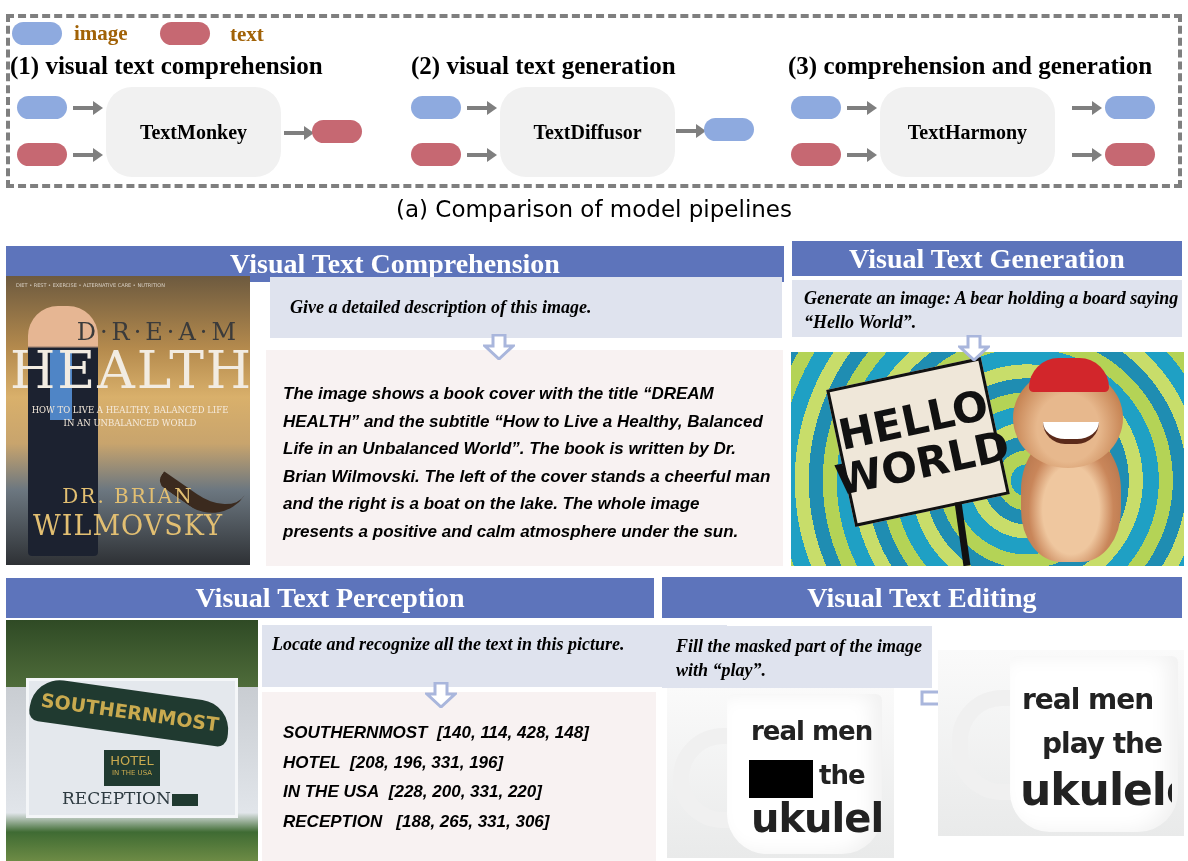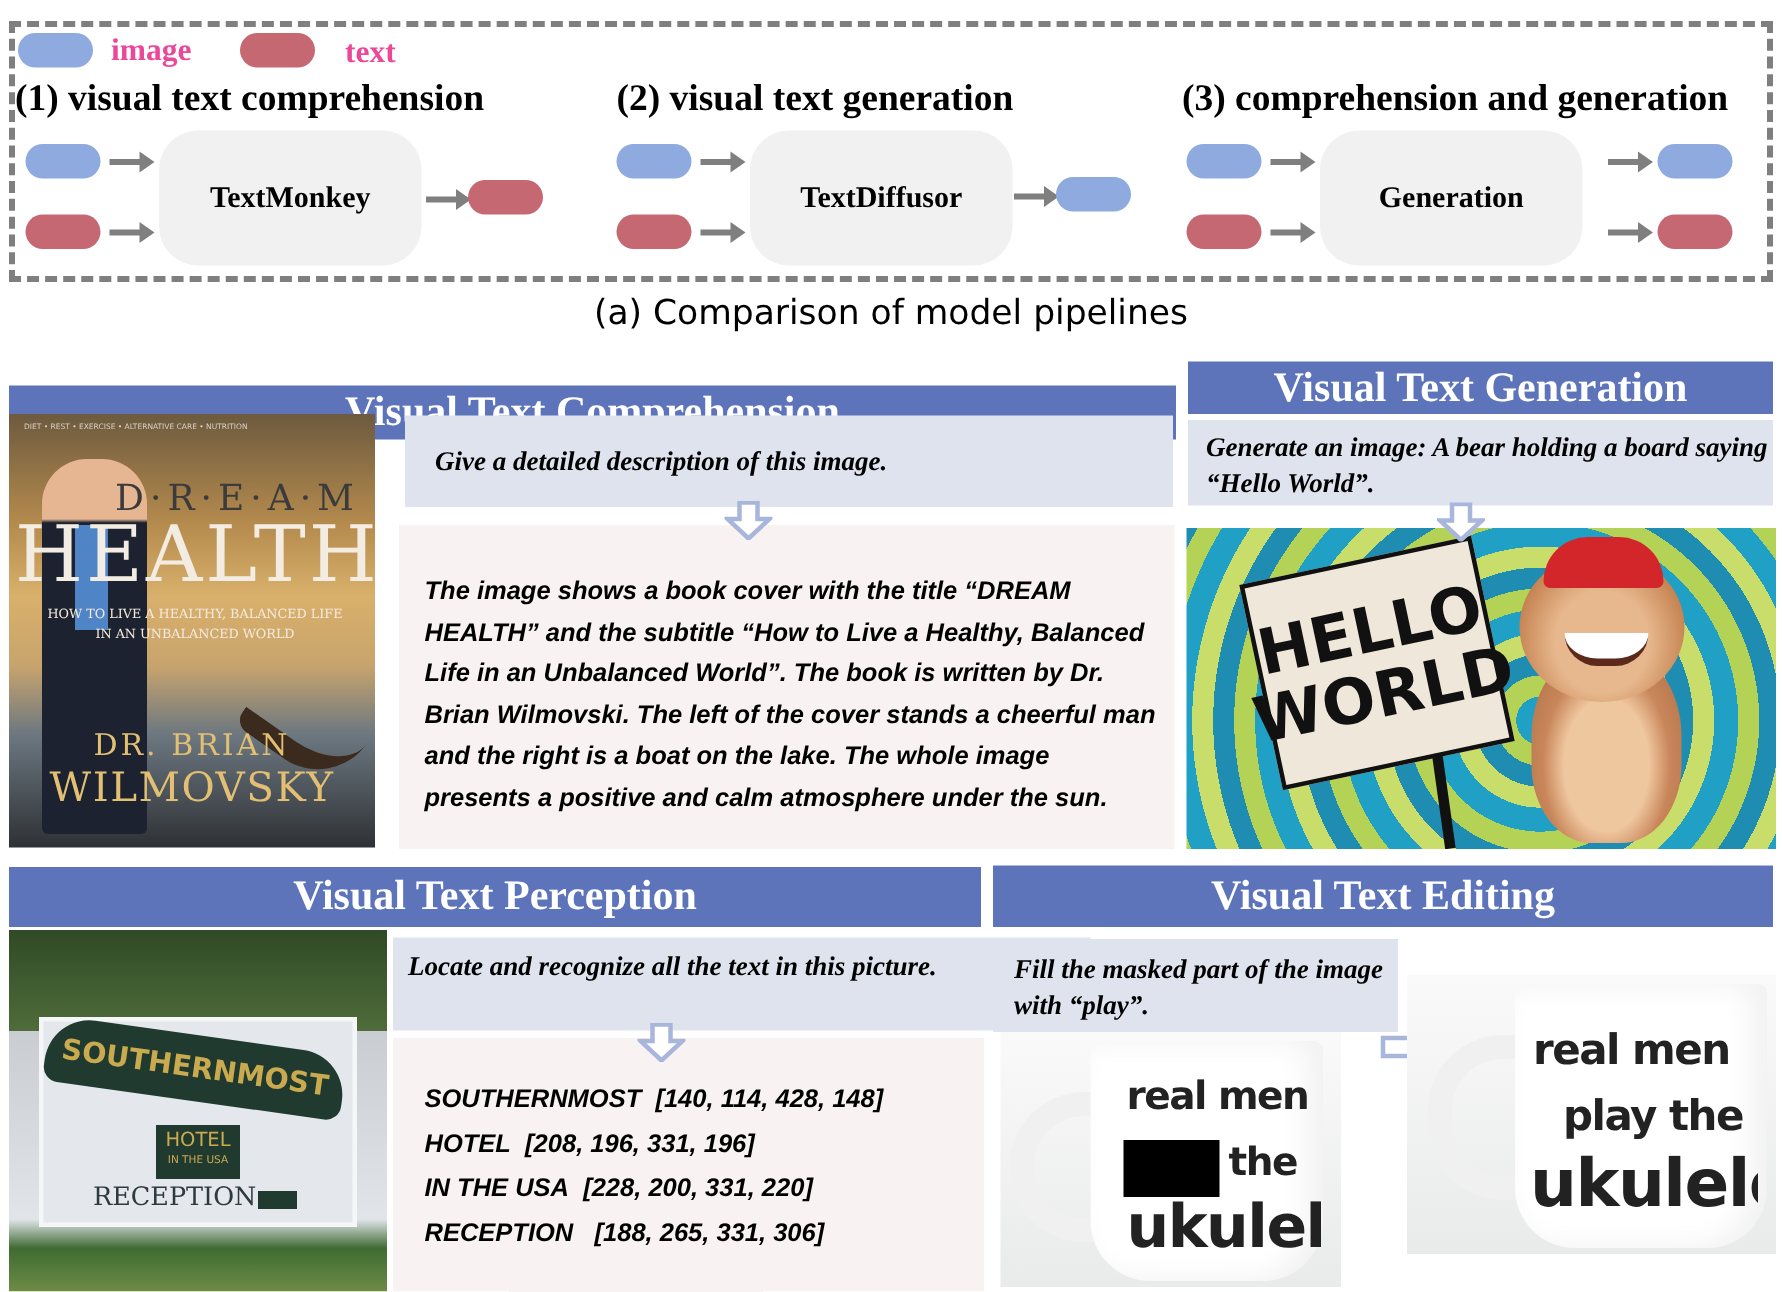--- a/index.html
+++ b/index.html
@@ -4,21 +4,21 @@
 <style>
   * { box-sizing: border-box; margin: 0; padding: 0; }
   body { width: 1188px; height: 861px; background: #ffffff; position: relative; overflow: hidden; font-family: "Liberation Serif", serif; }
   .abs { position: absolute; }
 
   
   .pipeline-box { left: 6px; top: 14px; width: 1176px; height: 174px; border: 4px dashed #7f7f7f; }
   .pill { position: absolute; width: 50px; height: 23px; border-radius: 12px; }
   .pill.img { background: #8eaadf; }
   .pill.txt { background: #c66872; }
-  .legend-label { position: absolute; font-weight: bold; font-size: 21px; color: #ec4899; }
+  .legend-label { position: absolute; font-weight: bold; font-size: 21px; color: #a16207; }
   .stage-title { position: absolute; font-weight: bold; font-size: 25px; color: #000; white-space: nowrap; }
   .model-box { position: absolute; width: 175px; height: 90px; background: #f1f1f1; border-radius: 26px; display: flex; align-items: center; justify-content: center; font-weight: bold; font-size: 20px; color: #000; }
   .arrow { position: absolute; height: 4px; background: #7f7f7f; }
   .arrow::after { content: ""; position: absolute; right: -8px; top: -5px; border-left: 10px solid #7f7f7f; border-top: 7px solid transparent; border-bottom: 7px solid transparent; }
   .caption { left: 0; width: 1188px; top: 196px; text-align: center; font-family: "DejaVu Sans", sans-serif; font-size: 23px; color: #000; }
 
   
   .header-bar { position: absolute; background: #5d74bb; color: #fff; font-weight: bold; font-size: 28px; display: flex; align-items: center; justify-content: center; white-space: nowrap; }
   .prompt-box { position: absolute; background: #dfe3ee; font-style: italic; font-weight: bold; font-size: 18px; color: #000; line-height: 24px; }
   .answer-box { position: absolute; background: #f8f2f2; font-family: "Liberation Sans", sans-serif; font-style: italic; font-weight: bold; font-size: 17px; color: #000; line-height: 27.5px; }
@@ -90,29 +90,29 @@
 <div class="arrow" style="left:467px;top:153px;width:22px;"></div>
 <div class="model-box" style="left:500px;top:87px;">TextDiffusor</div>
 <div class="arrow" style="left:676px;top:129px;width:22px;"></div>
 <div class="pill img" style="left:704px;top:118px;"></div>
 
 <div class="stage-title" style="left:788px;top:52px;">(3) comprehension and generation</div>
 <div class="pill img" style="left:791px;top:96px;"></div>
 <div class="pill txt" style="left:791px;top:143px;"></div>
 <div class="arrow" style="left:847px;top:106px;width:22px;"></div>
 <div class="arrow" style="left:847px;top:153px;width:22px;"></div>
-<div class="model-box" style="left:880px;top:87px;">Generation</div>
+<div class="model-box" style="left:880px;top:87px;">TextHarmony</div>
 <div class="arrow" style="left:1072px;top:106px;width:22px;"></div>
 <div class="arrow" style="left:1072px;top:153px;width:22px;"></div>
 <div class="pill img" style="left:1105px;top:96px;"></div>
 <div class="pill txt" style="left:1105px;top:143px;"></div>
 
 <div class="abs caption">(a) Comparison of model pipelines</div>
 
-<div class="header-bar" style="left:6px;top:257px;width:778px;height:36px;">Visual Text Comprehension</div>
+<div class="header-bar" style="left:6px;top:246px;width:778px;height:36px;">Visual Text Comprehension</div>
 
 <div class="photo book">
   <div class="tiny">DIET • REST • EXERCISE • ALTERNATIVE CARE • NUTRITION</div>
   <div class="man"></div>
   <div class="shirt"></div>
   <div class="boat"></div>
   <div class="t1">D·R·E·A·M</div>
   <div class="t2">HEALTH</div>
   <div class="t3"><span>HOW TO LIVE A HEALTHY, BALANCED LIFE</span><br><span>IN AN UNBALANCED WORLD</span></div>
   <div class="t4">DR. BRIAN</div>

